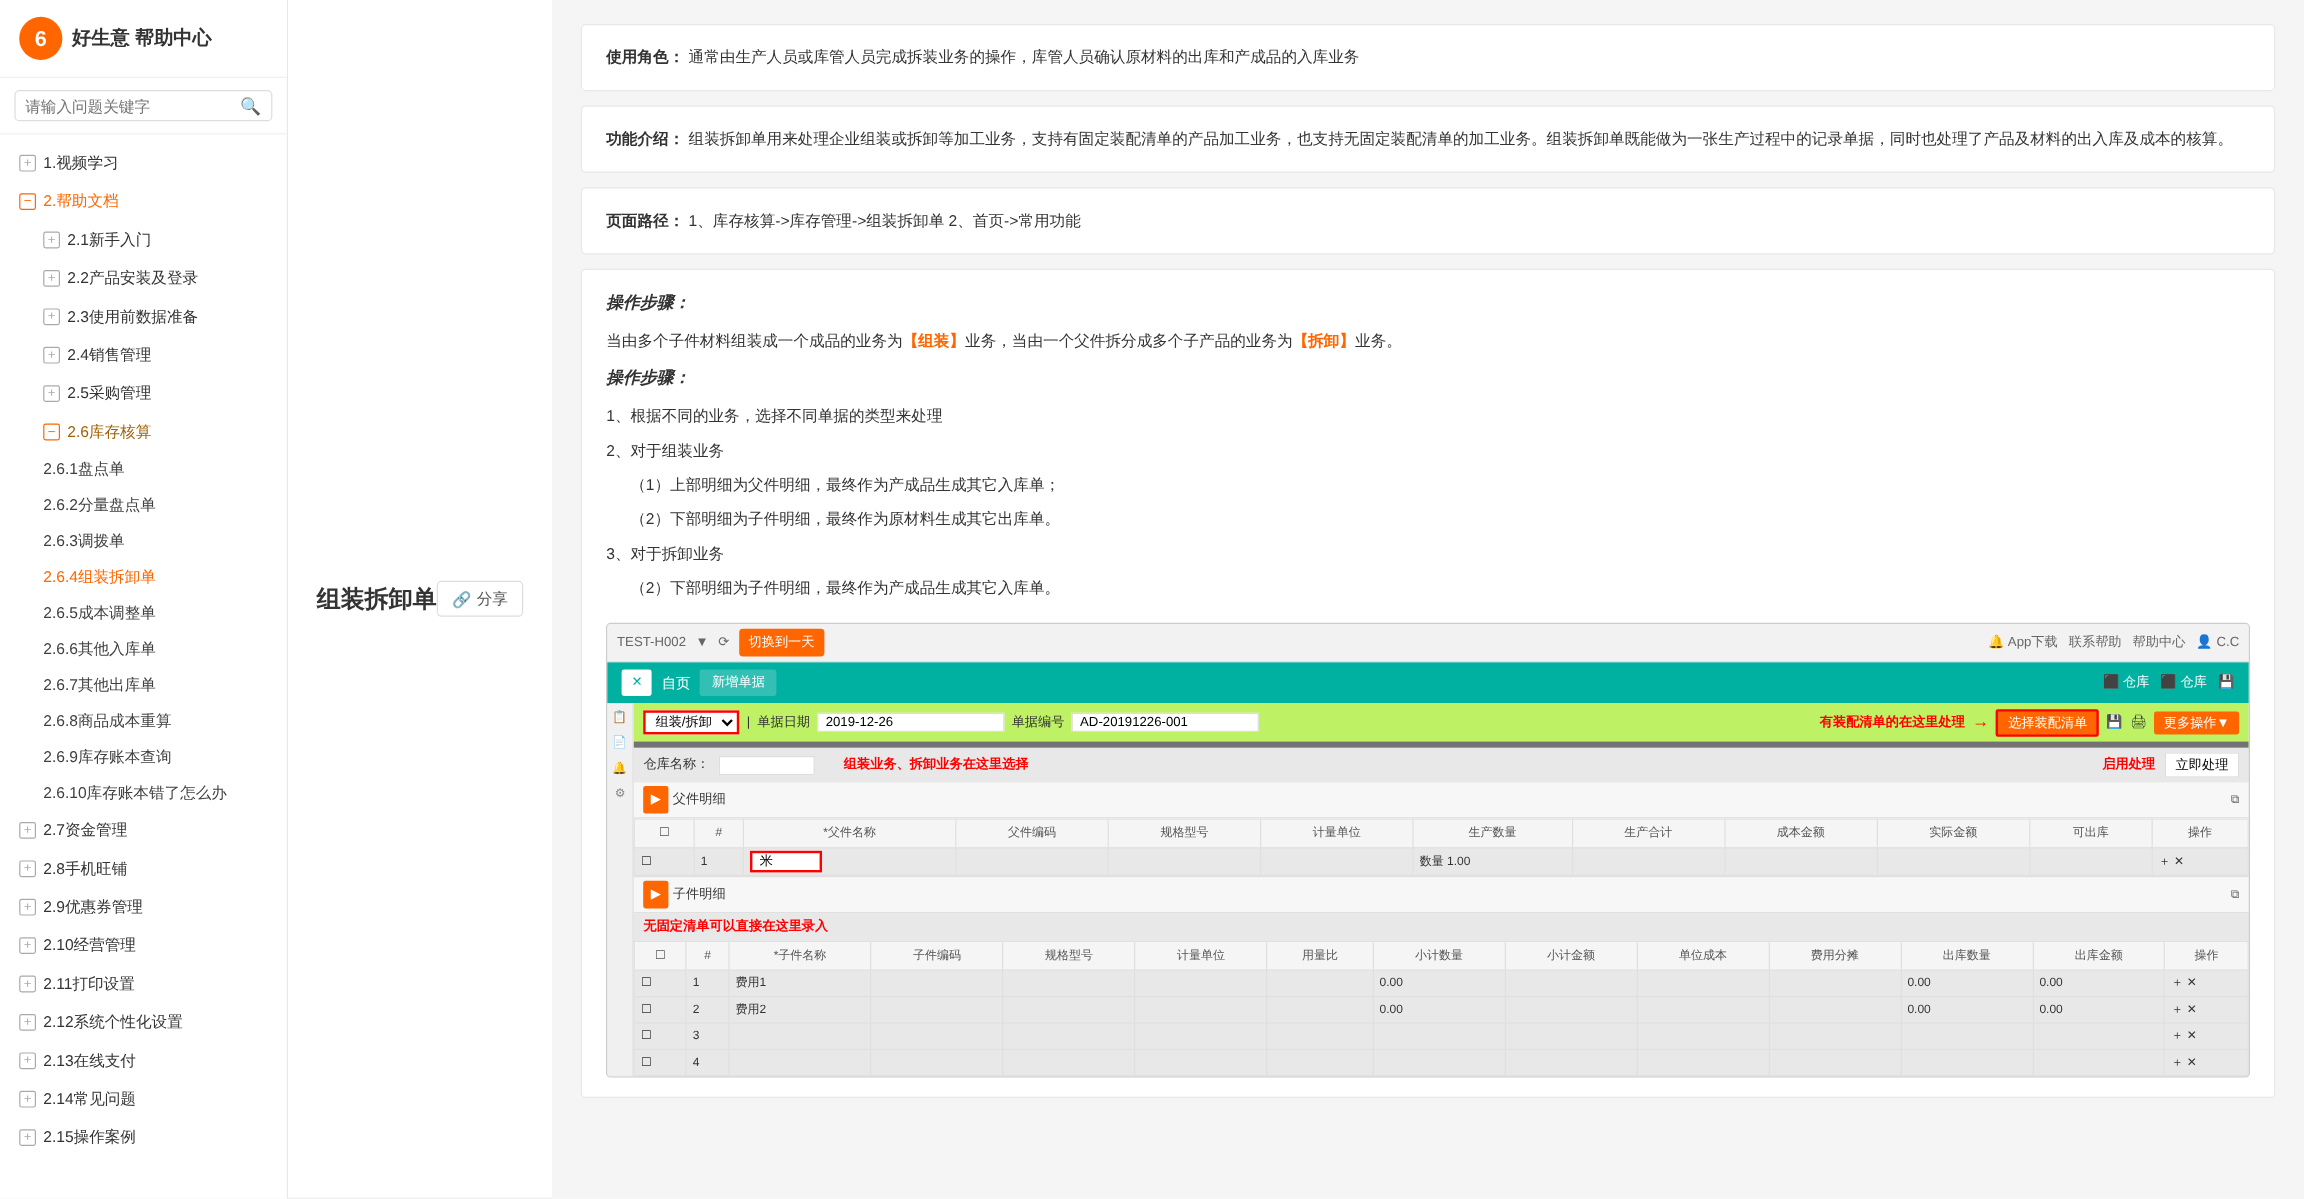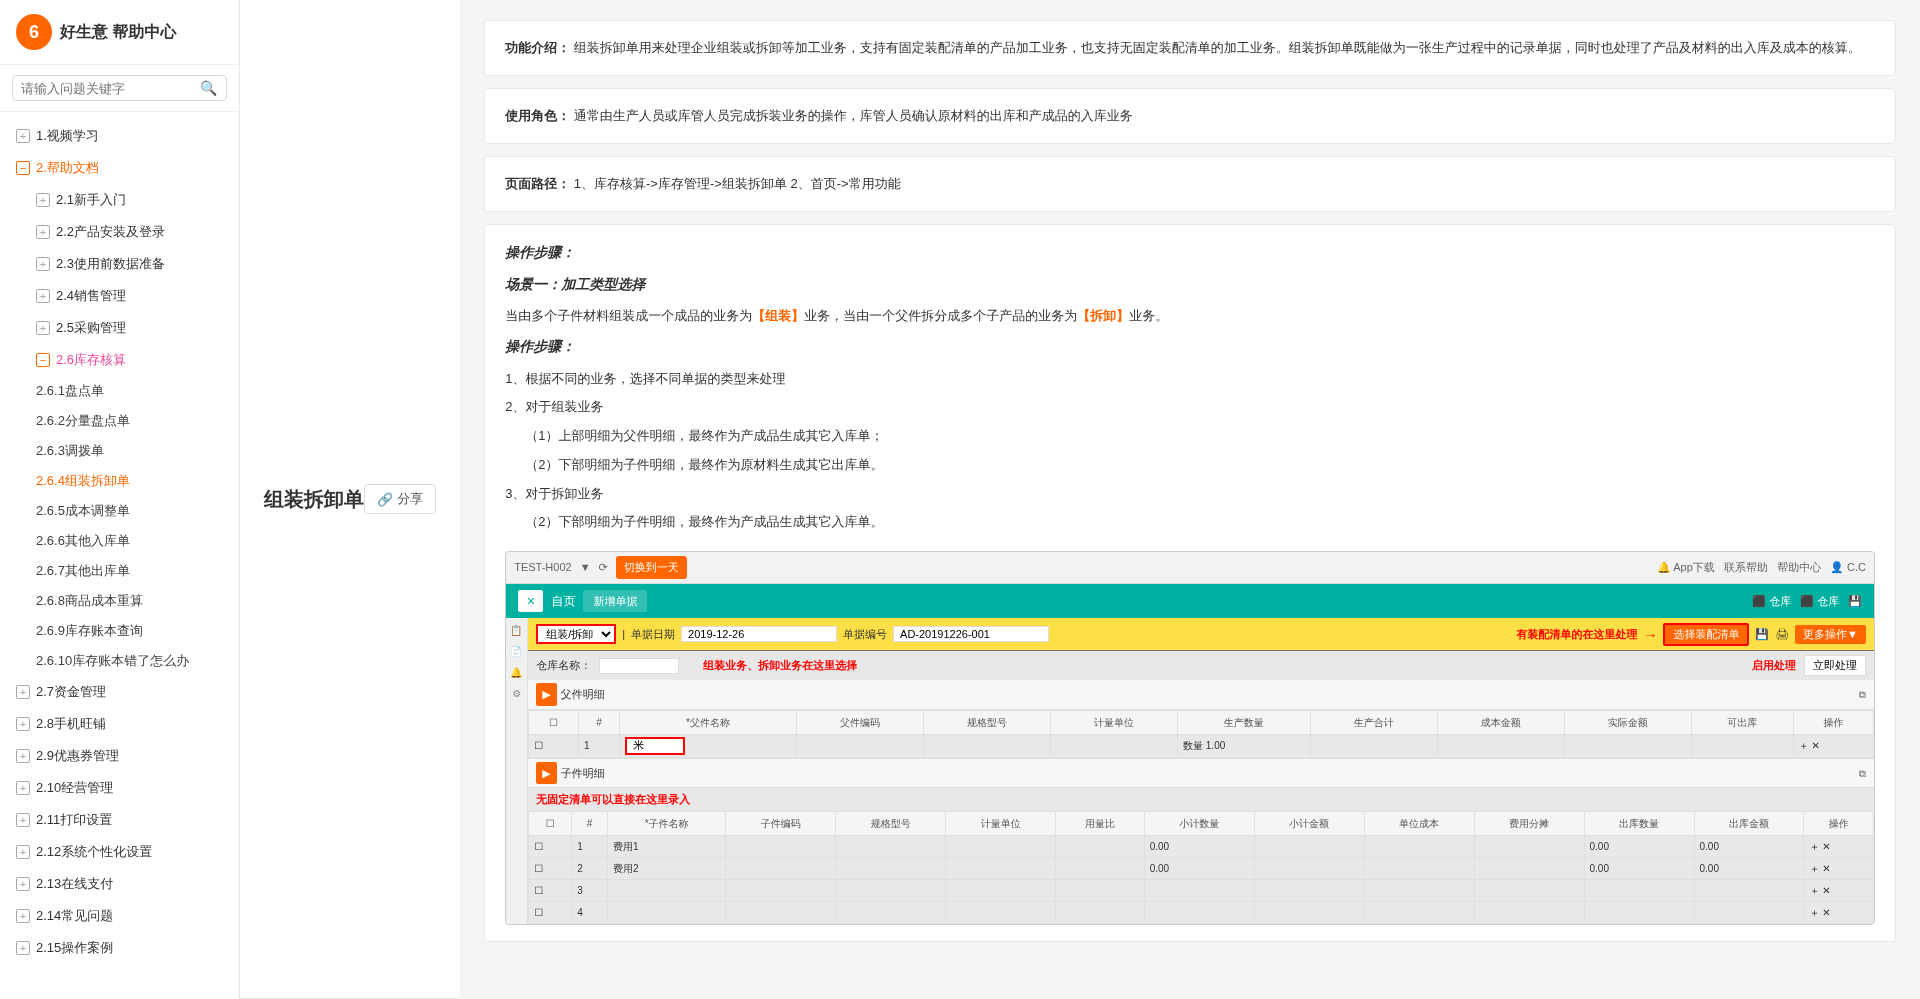--- a/index.html
+++ b/index.html
@@ -207,22 +207,22 @@
     .mock-green-header {
       background: #00b0a0;
       color: #fff;
       padding: 6px 12px;
       font-size: 12px;
       display: flex;
       align-items: center;
       justify-content: space-between;
     }
     .mock-toolbar {
-      background: #fde047;
-      border-bottom: 1px solid #737373;
+      background: #bef264;
+      border-bottom: 5px solid #737373;
       padding: 4px 8px;
       display: flex; align-items: center; gap: 6px;
       font-size: 11px;
     }
     .mock-section-label {
       background: #f60;
       color: #fff;
       font-size: 11px;
       padding: 2px 6px;
       border-radius: 2px;
@@ -300,21 +300,21 @@
           <span>2.4销售管理</span>
         </div>
 
         <div class="nav-group-title" style="padding-left:36px;">
           <span class="plus-icon">+</span>
           <span>2.5采购管理</span>
         </div>
 
         <div class="nav-group-title active" style="padding-left:36px;">
           <span class="minus-icon">−</span>
-          <span style="color:#ec4899">2.6库存核算</span>
+          <span style="color:#a16207">2.6库存核算</span>
         </div>
 
         <div class="nav-sub-item">2.6.1盘点单</div>
         <div class="nav-sub-item">2.6.2分量盘点单</div>
         <div class="nav-sub-item">2.6.3调拨单</div>
         <div class="nav-sub-item active" style="color:#f60">2.6.4组装拆卸单</div>
         <div class="nav-sub-item">2.6.5成本调整单</div>
         <div class="nav-sub-item">2.6.6其他入库单</div>
         <div class="nav-sub-item">2.6.7其他出库单</div>
         <div class="nav-sub-item">2.6.8商品成本重算</div>
@@ -376,40 +376,37 @@
     <h1 id="page-title-text">组装拆卸单</h1>
     <button class="share-btn">
       <span style="font-size:13px;">🔗</span>
       <span>分享</span>
     </button>
   </div>
 
   <div id="content-area">
 
     <div class="content-card">
+      <span class="bold">使用角色：</span>
+      <span>通常由生产人员或库管人员完成拆装业务的操作，库管人员确认原材料的出库和产成品的入库业务</span>
+    </div>
+
+    <div class="content-card">
       <span class="bold">功能介绍：</span>
       <span>组装拆卸单用来处理企业组装或拆卸等加工业务，支持有固定装配清单的产品加工业务，也支持无固定装配清单的加工业务。组装拆卸单既能做为一张生产过程中的记录单据，同时也处理了产品及材料的出入库及成本的核算。</span>
-    </div>
-
-    <div class="content-card">
-      <span class="bold">使用角色：</span>
-      <span>通常由生产人员或库管人员完成拆装业务的操作，库管人员确认原材料的出库和产成品的入库业务</span>
     </div>
 
     <div class="content-card">
       <span class="bold">页面路径：</span>
       <span>1、库存核算-&gt;库存管理-&gt;组装拆卸单  2、首页-&gt;常用功能</span>
     </div>
 
     <div class="content-card">
       <div class="section-title">操作步骤：</div>
 
-      <div class="section-title">
-        <span>场景一：加工类型选择</span>
-      </div>
       <p style="margin-bottom:8px;">
         <span>当由多个子件材料组装成一个成品的业务为</span><span class="bold highlight">【组装】</span><span>业务，当由一个父件拆分成多个子产品的业务为</span><span class="bold highlight">【拆卸】</span><span>业务。</span>
       </p>
 
       <div class="section-title">操作步骤：</div>
       <div class="step-content">
         <p>1、根据不同的业务，选择不同单据的类型来处理</p>
         <p>2、对于组装业务</p>
         <p class="indent1">（1）上部明细为父件明细，最终作为产成品生成其它入库单；</p>
         <p class="indent1">（2）下部明细为子件明细，最终作为原材料生成其它出库单。</p>

